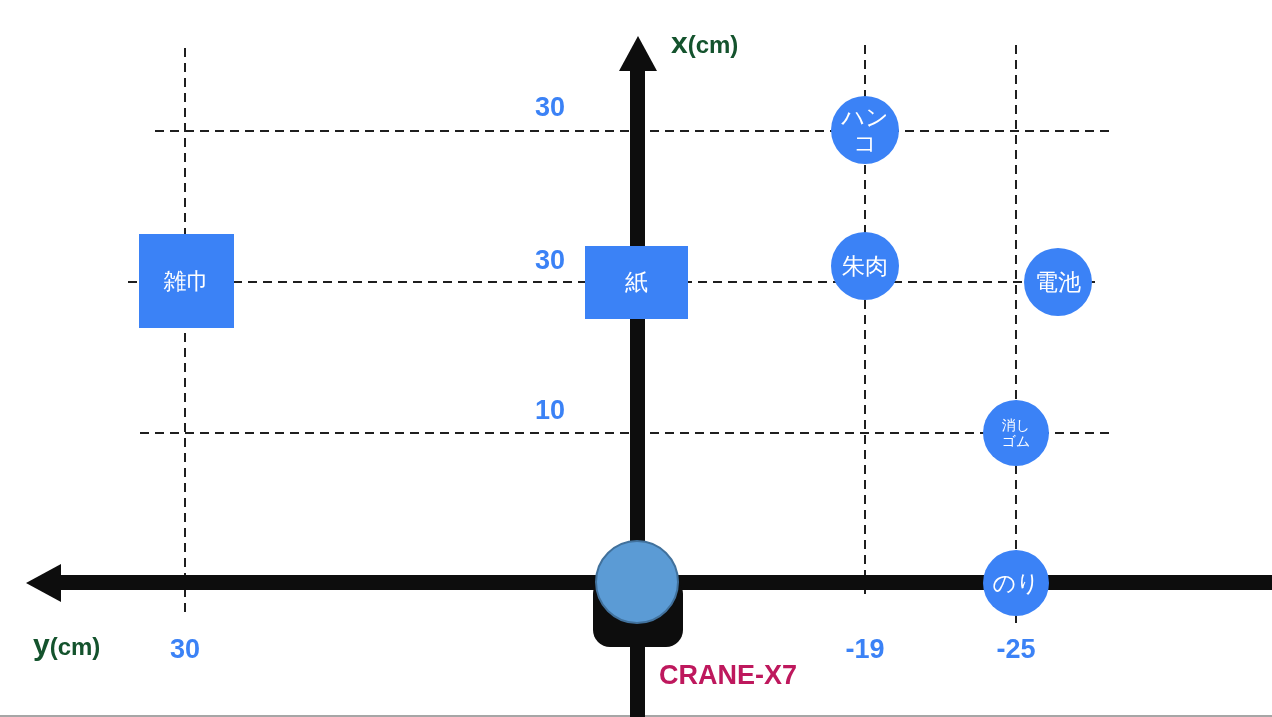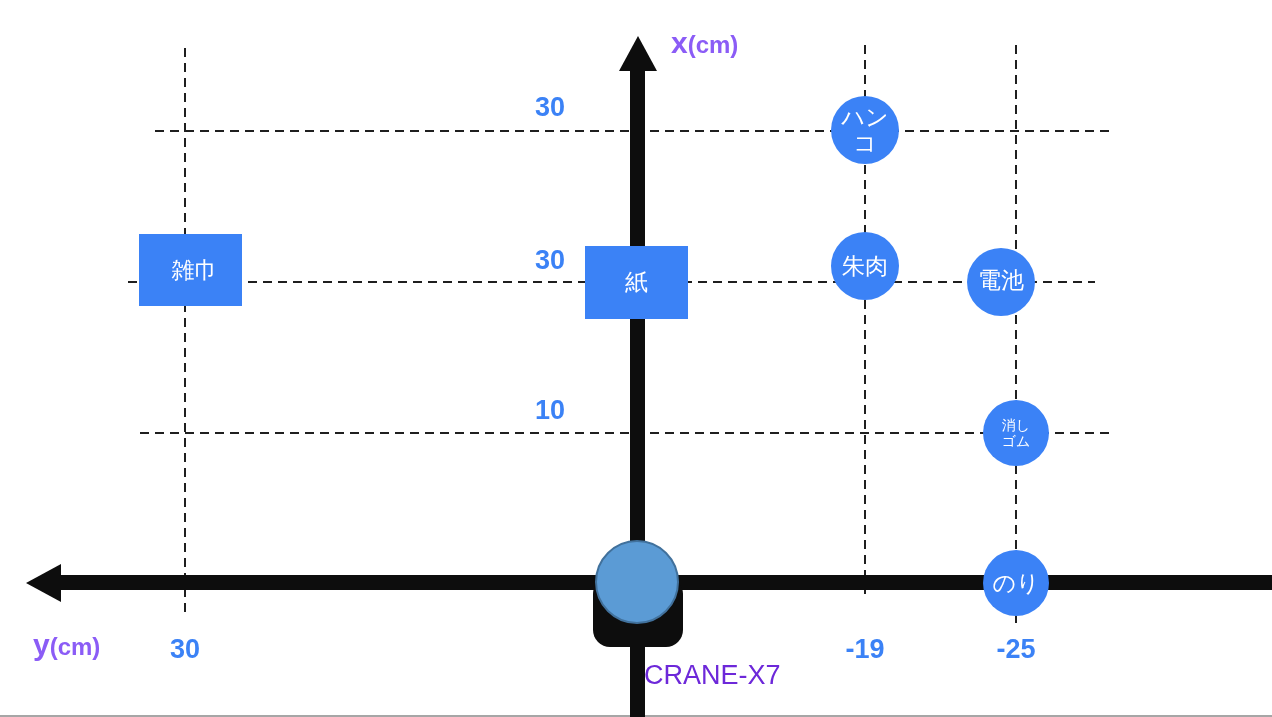--- a/index.html
+++ b/index.html
@@ -40,21 +40,21 @@
     position: absolute; left: 26px; top: 564px; width: 0; height: 0; z-index: 3;
     border-top: 19px solid transparent; border-bottom: 19px solid transparent;
     border-right: 35px solid #0d0d0d;
   }
   .baseline {
     position: absolute; left: 0; right: 0; bottom: 0; height: 2px;
     background: #a6a6a6; z-index: 2;
   }
   
   .axis-label {
-    position: absolute; z-index: 4; color: #8b5cf6; font-weight: bold;
+    position: absolute; z-index: 4; color: #14532d; font-weight: bold;
     white-space: nowrap;
   }
   .axis-label .letter { font-size: 30px; }
   .axis-label .unit   { font-size: 24px; }
   .tick {
     position: absolute; z-index: 4; color: #3b82f6; font-weight: bold;
     font-size: 27px; line-height: 1; text-align: center;
   }
   .tick.right-aligned { text-align: right; }
   
@@ -70,22 +70,22 @@
   .robot-base {
     position: absolute; left: 593px; top: 577px; width: 90px; height: 70px;
     background: #0d0d0d; border-radius: 17px; z-index: 5;
   }
   .robot-marker {
     position: absolute; left: 595px; top: 540px; width: 84px; height: 84px;
     border-radius: 50%; z-index: 6; box-sizing: border-box;
     border: 2px solid #41719c; background: #5b9bd5;
   }
   .robot-label {
-    position: absolute; left: 644px; top: 660px; z-index: 6;
-    color: #6d28d9; font-weight: normal; font-size: 27px; white-space: nowrap;
+    position: absolute; left: 659px; top: 660px; z-index: 6;
+    color: #be185d; font-weight: bold; font-size: 27px; white-space: nowrap;
   }
 </style>
 </head>
 <body>
 
 <div class="canvas">
 
   <div class="hgrid" style="left:155px; top:130px; width:955px;"></div>
   <div class="hgrid" style="left:128px; top:281px; width:967px;"></div>
   <div class="hgrid" style="left:140px; top:432px; width:973px;"></div>
@@ -109,25 +109,25 @@
   </div>
 
   <div class="tick right-aligned" style="left:505px; top:94px; width:60px;">30</div>
   <div class="tick right-aligned" style="left:505px; top:247px; width:60px;">30</div>
   <div class="tick right-aligned" style="left:505px; top:397px; width:60px;">10</div>
 
   <div class="tick" style="left:160px; top:636px; width:50px;">30</div>
   <div class="tick" style="left:835px; top:636px; width:60px;">-19</div>
   <div class="tick" style="left:986px; top:636px; width:60px;">-25</div>
 
-  <div class="obj square" style="left:139px; top:234px; width:95px; height:72px;padding-left:8px;">雑巾</div>
+  <div class="obj square" style="left:139px; top:234px; width:95px; height:94px;">雑巾</div>
   <div class="obj square" style="left:585px; top:246px; width:103px; height:73px;">紙</div>
   <div class="obj circle" style="left:831px; top:96px; width:68px; height:68px;">ハンコ</div>
   <div class="obj circle" style="left:831px; top:232px; width:68px; height:68px;">朱肉</div>
-  <div class="obj circle" style="left:967px; top:248px; width:68px; height:68px;font-family:Liberation Mono, monospace;">電池</div>
+  <div class="obj circle" style="left:1024px; top:248px; width:68px; height:68px;">電池</div>
   <div class="obj circle two-line" style="left:983px; top:400px; width:66px; height:66px;">消し
 ゴム</div>
   <div class="obj circle" style="left:983px; top:550px; width:66px; height:66px;">のり</div>
 
   <div class="robot-base"></div>
   <div class="robot-marker"></div>
   <div class="robot-label">CRANE-X7</div>
 
 </div>
 

